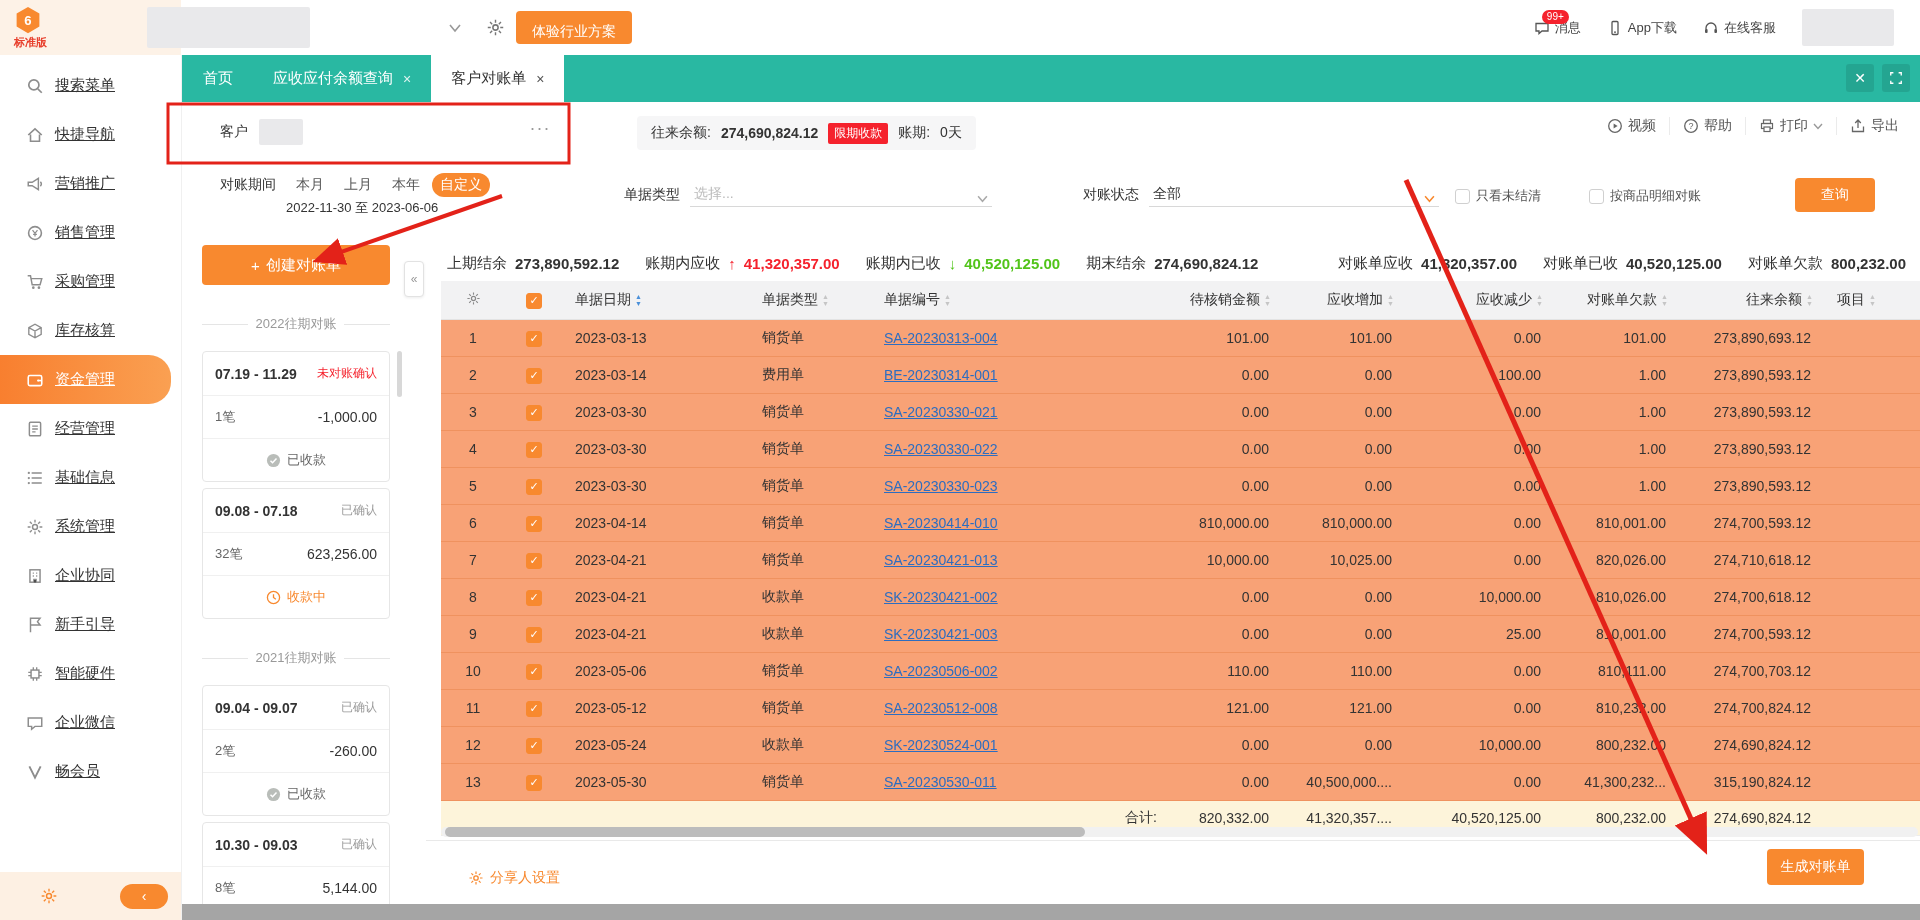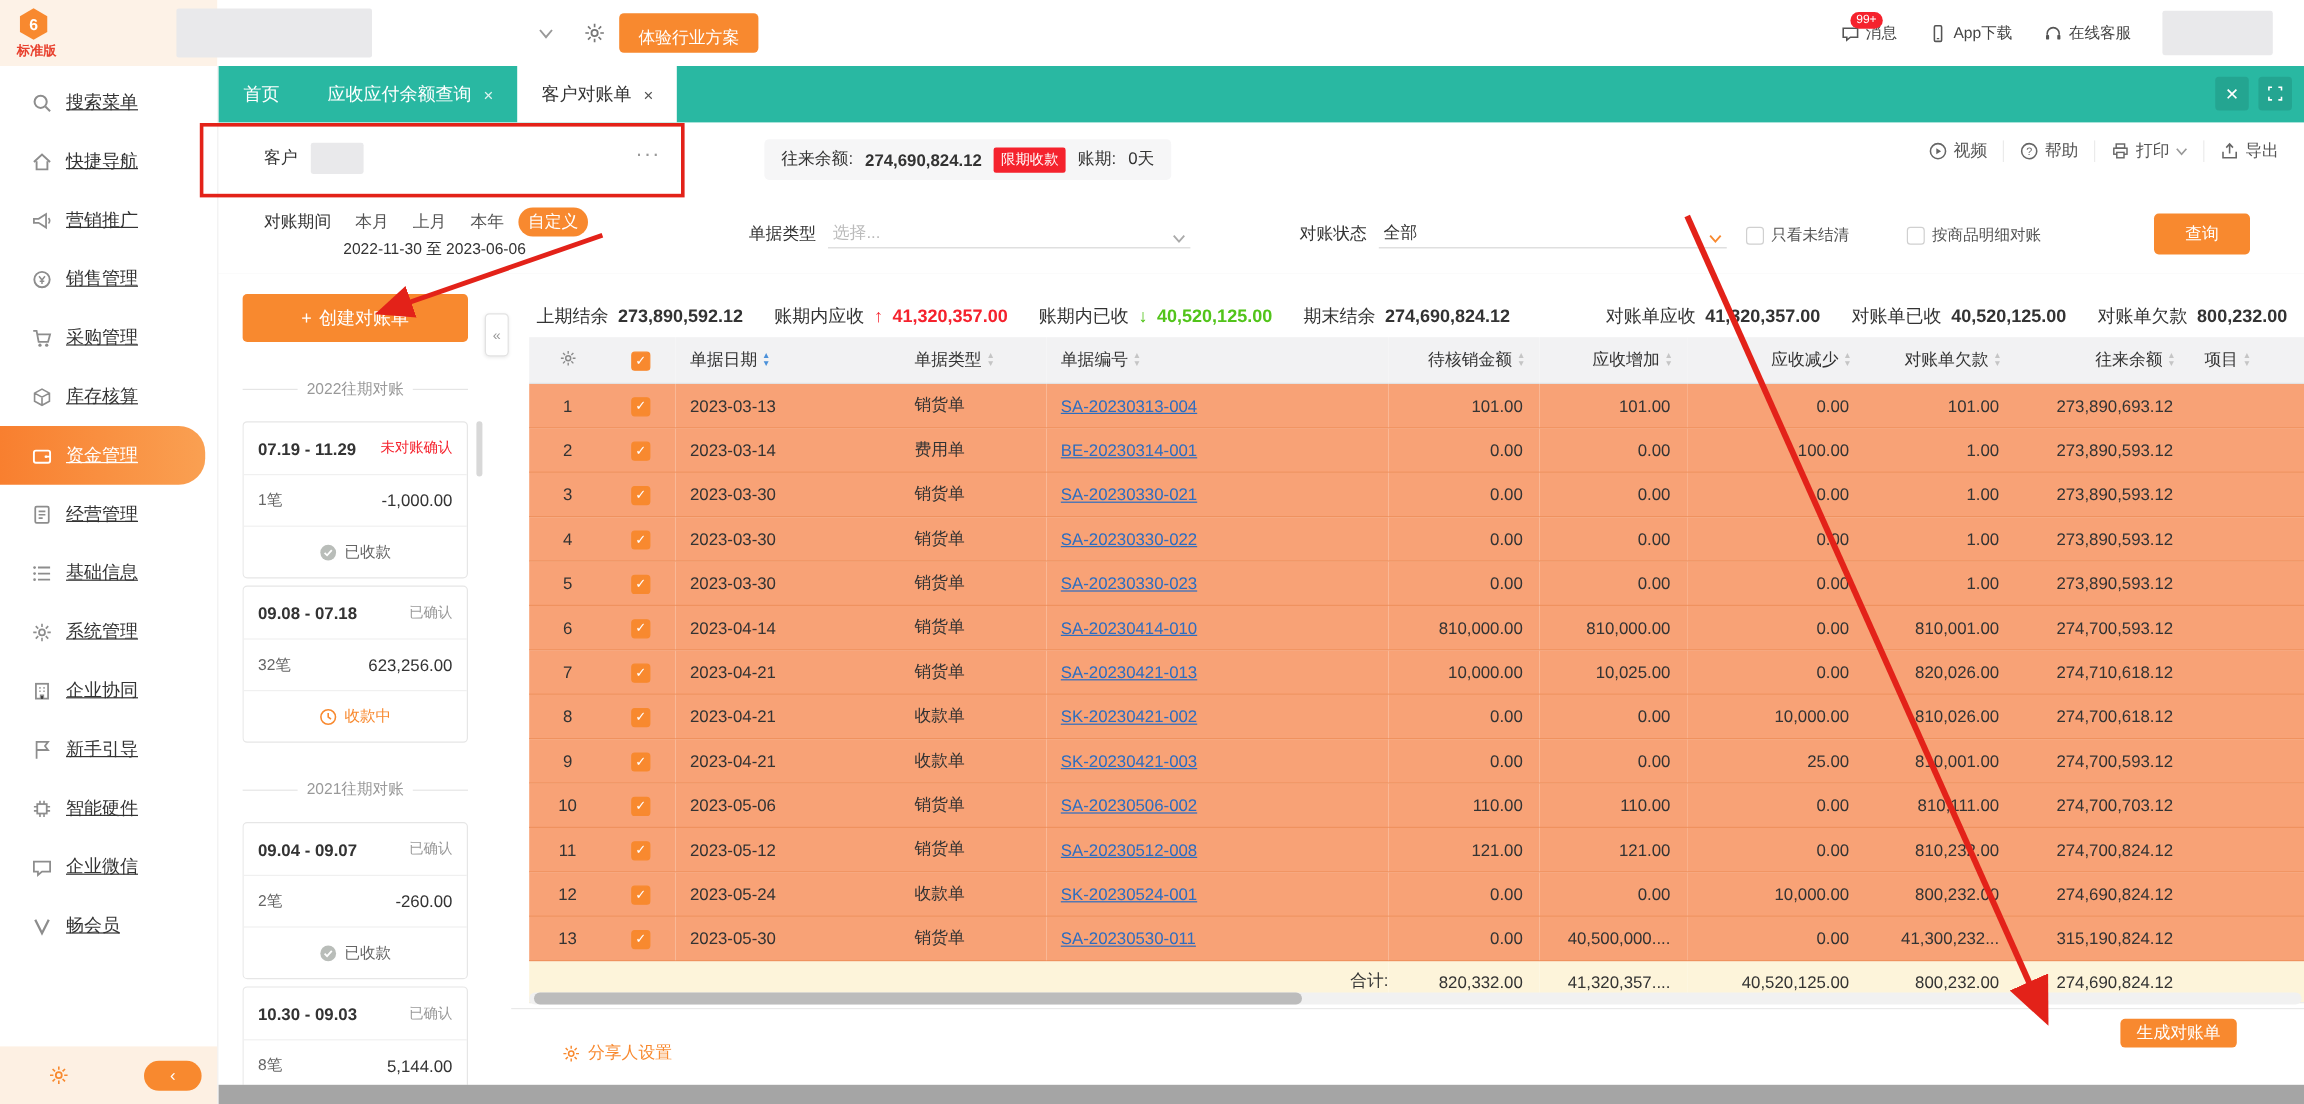--- a/index.html
+++ b/index.html
@@ -130,21 +130,21 @@
   a.doclink{color:#2d6dc0;text-decoration:underline;cursor:pointer;}
   .grid tfoot td{height:34px;background:#fdf4da;border-bottom:1px solid #ececec;padding:0;}
   .t-label{padding-left:26px !important;text-align:right;}
   .hgear{width:15px;height:15px;color:#8a8a8a;cursor:pointer;}
   .scrollbar{position:absolute;left:0;right:2px;top:582px;height:10px;background:#f1f1f1;border-radius:5px;}
   .scroll-thumb{position:absolute;left:4px;top:0;width:640px;height:10px;background:#bcbcbc;border-radius:5px;cursor:pointer;}
   
   .bottom-bar{position:absolute;left:245px;right:0;top:612px;height:64px;background:#fff;border-top:1px solid #e9e9e9;}
   .share{position:absolute;left:42px;top:28px;color:#f8892f;font-size:14px;display:flex;gap:6px;align-items:center;cursor:pointer;}
   .share svg{width:16px;height:16px;}
-  .gen-btn{position:absolute;right:56px;top:8px;width:97px;height:24px;background:#f8892f;color:#fff;border:none;border-radius:4px;
+  .gen-btn{position:absolute;right:56px;top:8px;width:97px;height:36px;background:#f8892f;color:#fff;border:none;border-radius:4px;
            font-size:14px;cursor:pointer;font-family:inherit;}
   .bottom-strip{position:absolute;left:181px;right:0;top:904px;height:16px;background:#a5a5a5;}
   
   .annotations{position:absolute;left:0;top:0;z-index:99;pointer-events:none;}
 </style>
 </head>
 <body>
 
 <div id="app">
 

